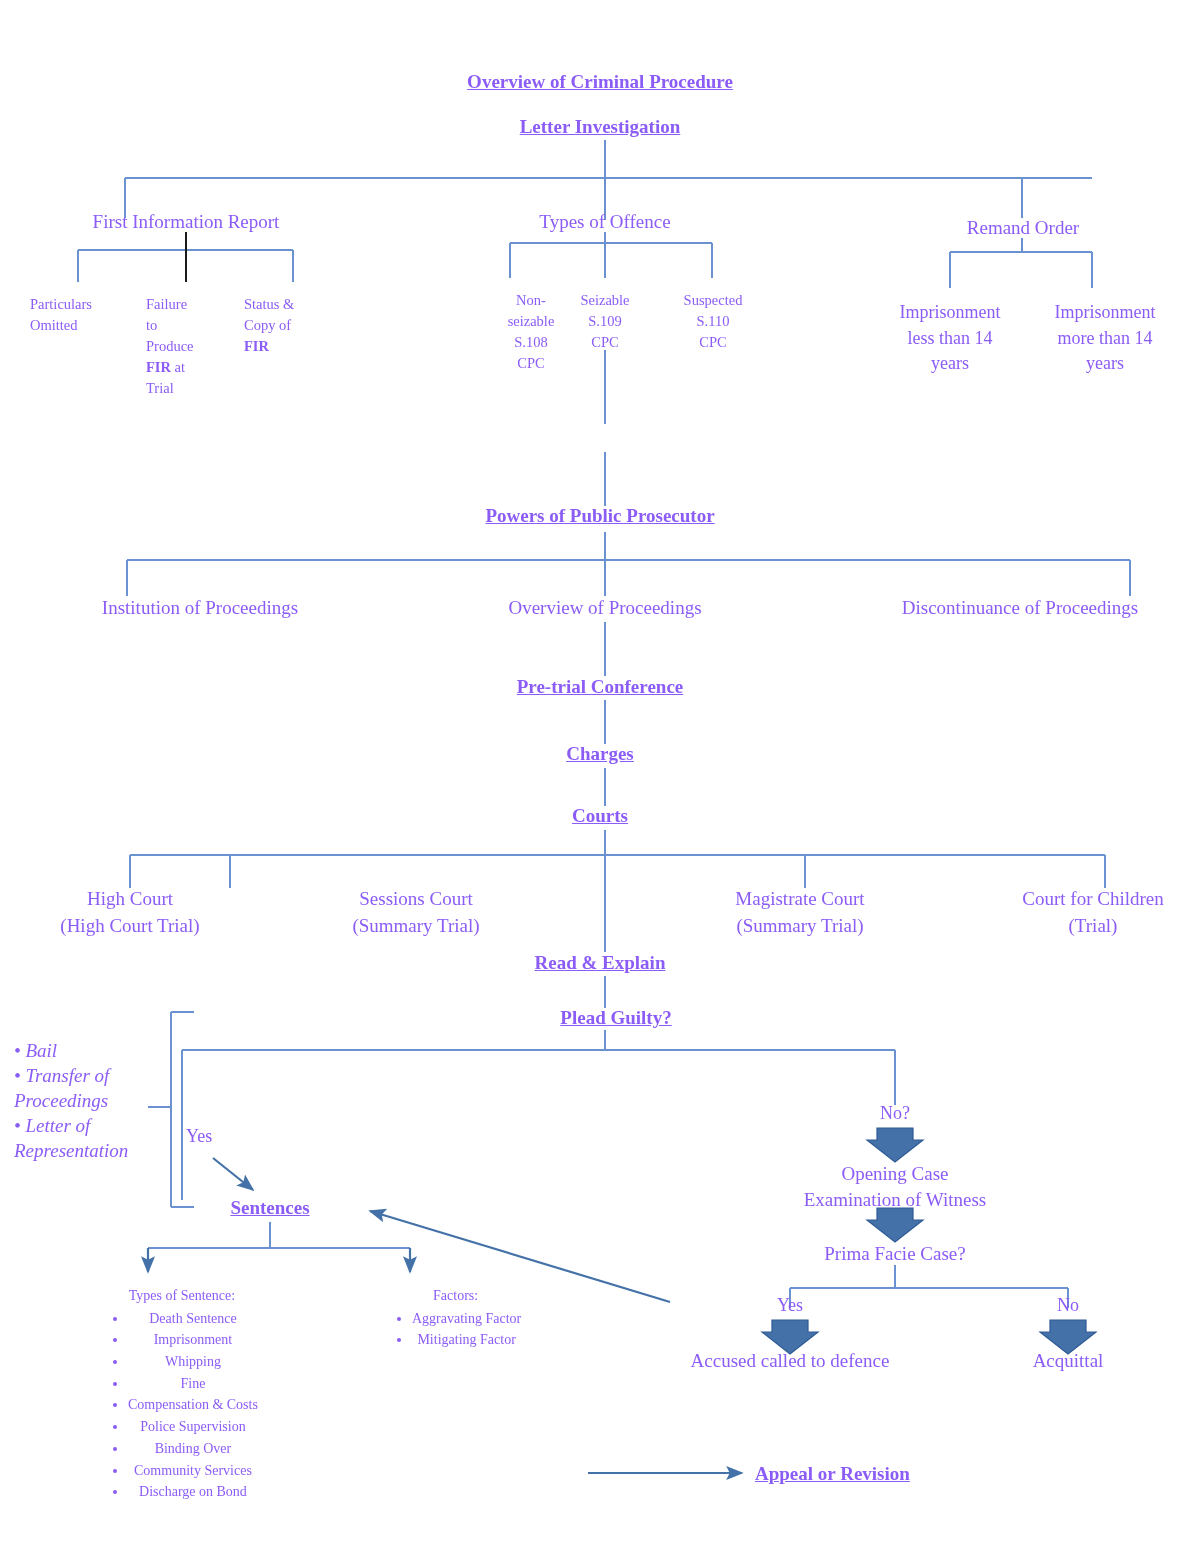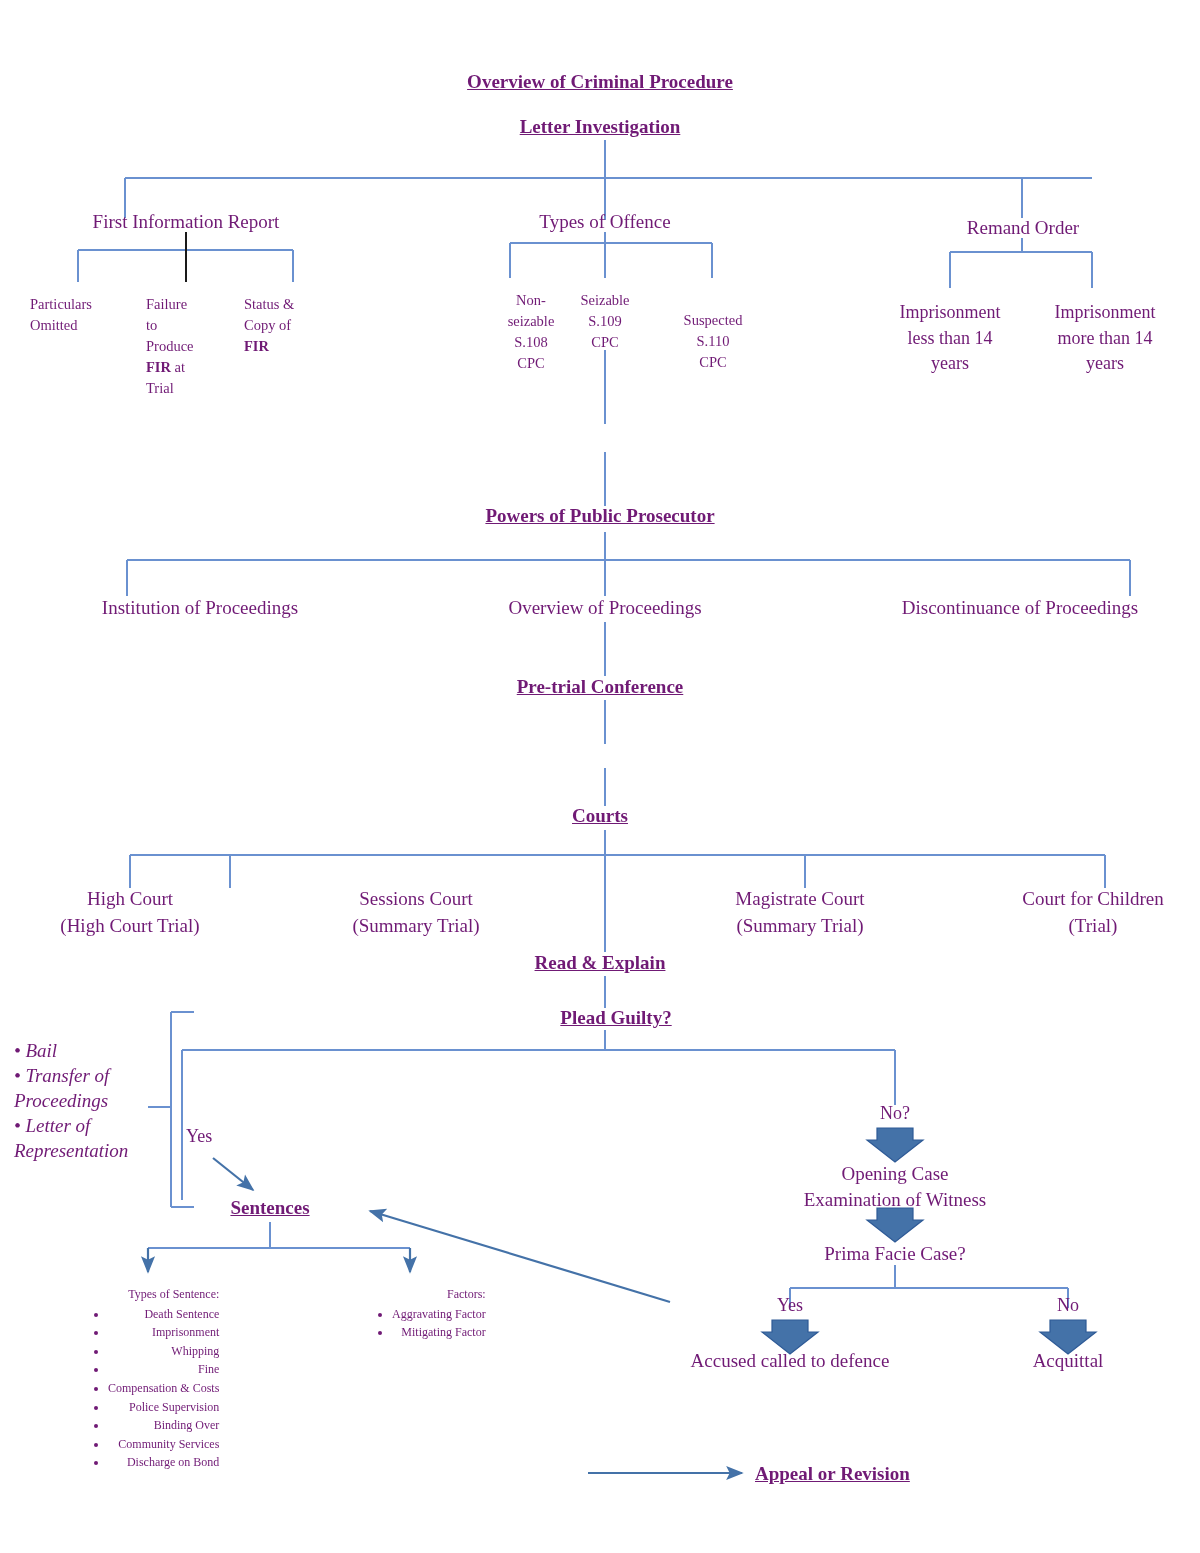--- a/index.html
+++ b/index.html
@@ -2,34 +2,34 @@
 <html><head>
 <meta charset="utf-8">
 <style>
   html,body{margin:0;padding:0;background:#fff;}
   #page{
     position:relative;
     width:1200px;
     height:1553px;
     background:#fff;
     font-family:"Liberation Serif","DejaVu Serif",serif;
-    color:#701a75;
+    color:#8b5cf6;
     overflow:hidden;
   }
   #wires{position:absolute;left:0;top:0;width:1200px;height:1553px;pointer-events:none;}
   .node{position:absolute;text-align:center;line-height:1.22;}
   .hdr{font-weight:bold;text-decoration:underline;font-size:19px;white-space:nowrap;}
   .plain{font-size:19px;white-space:nowrap;}
   .small{font-size:14.5px;line-height:1.45;}
   .small b{font-weight:bold;}
   .lbl{font-size:18px;white-space:nowrap;}
   .bullets{position:absolute;font-size:19px;line-height:1.32;text-align:left;}
   .bullets .bi{white-space:nowrap;font-style:italic;}
   .bullets .bi.wrap{white-space:normal;}
-  .slist{position:absolute;font-size:12px;line-height:1.55;text-align:right;}
+  .slist{position:absolute;font-size:14px;line-height:1.55;text-align:center;margin-left:20px;}
   .slist .hd{margin-bottom:1px;}
   .slist ul{margin:0;padding-left:22px;list-style:disc;}
   .slist li{white-space:nowrap;}
 </style>
 </head>
 <body>
 
 <div id="page">
 
   <svg id="wires" viewBox="0 0 1200 1553">
@@ -153,21 +153,21 @@
     <div>Non-</div>
     <div>seizable</div>
     <div>S.108</div>
     <div>CPC</div>
   </div>
   <div class="node small" style="left:557px;width:96px;top:290px;">
     <div>Seizable</div>
     <div>S.109</div>
     <div>CPC</div>
   </div>
-  <div class="node small" style="left:658px;width:110px;top:290px;margin-top:20px;">
+  <div class="node small" style="left:658px;width:110px;top:290px;">
     <div>Suspected</div>
     <div>S.110</div>
     <div>CPC</div>
   </div>
 
   <div class="node plain" style="left:872px;width:156px;top:300px;font-size:18px;line-height:1.42;">
     <div>Imprisonment</div>
     <div>less than 14</div>
     <div>years</div>
   </div>
@@ -177,20 +177,21 @@
     <div>years</div>
   </div>
 
   <div class="node hdr" style="left:0;right:0;top:504px;">Powers of Public Prosecutor</div>
 
   <div class="node plain" style="left:20px;width:360px;top:596px;">Institution of Proceedings</div>
   <div class="node plain" style="left:440px;width:330px;top:596px;">Overview of Proceedings</div>
   <div class="node plain" style="left:850px;width:340px;top:596px;">Discontinuance of Proceedings</div>
 
   <div class="node hdr" style="left:0;right:0;top:675px;">Pre-trial Conference</div>
+  <div class="node hdr" style="left:0;right:0;top:742px;">Charges</div>
   <div class="node hdr" style="left:0;right:0;top:804px;">Courts</div>
 
   <div class="node plain" style="left:50px;width:160px;top:886px;line-height:1.42;">
     <div>High Court</div>
     <div>(High Court Trial)</div>
   </div>
   <div class="node plain" style="left:320px;width:192px;top:886px;line-height:1.42;">
     <div>Sessions Court</div>
     <div>(Summary Trial)</div>
   </div>

